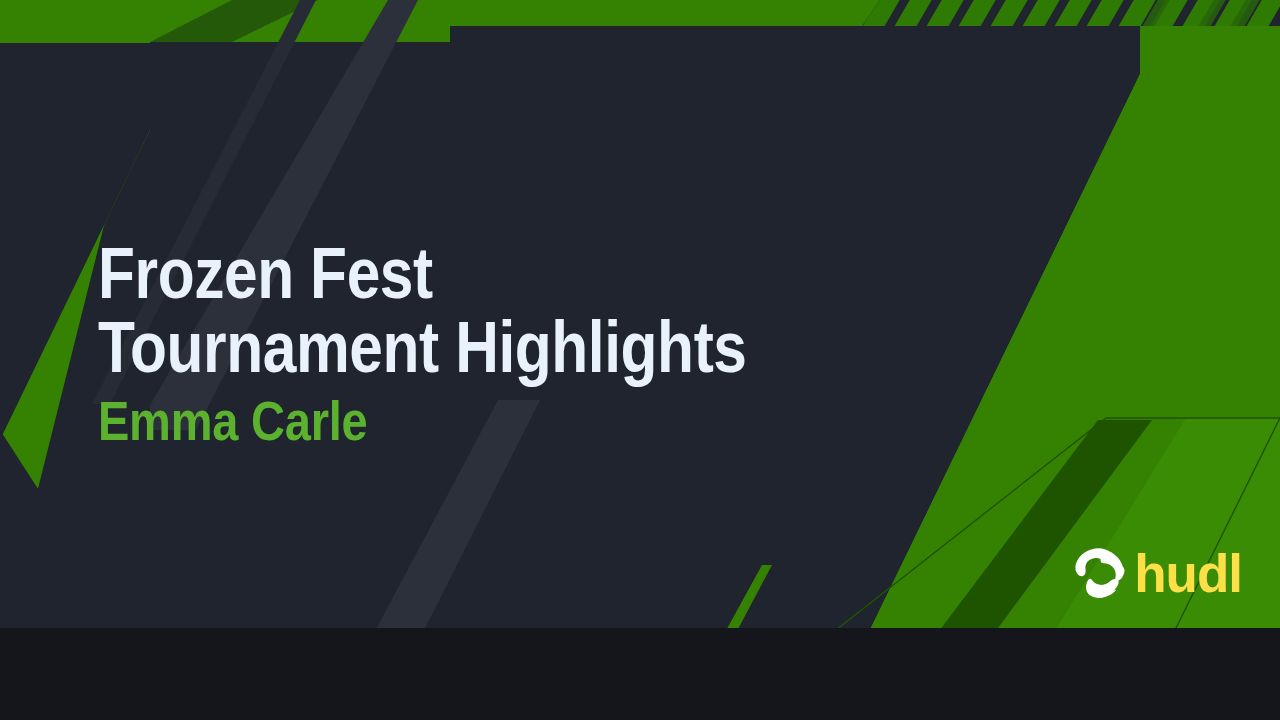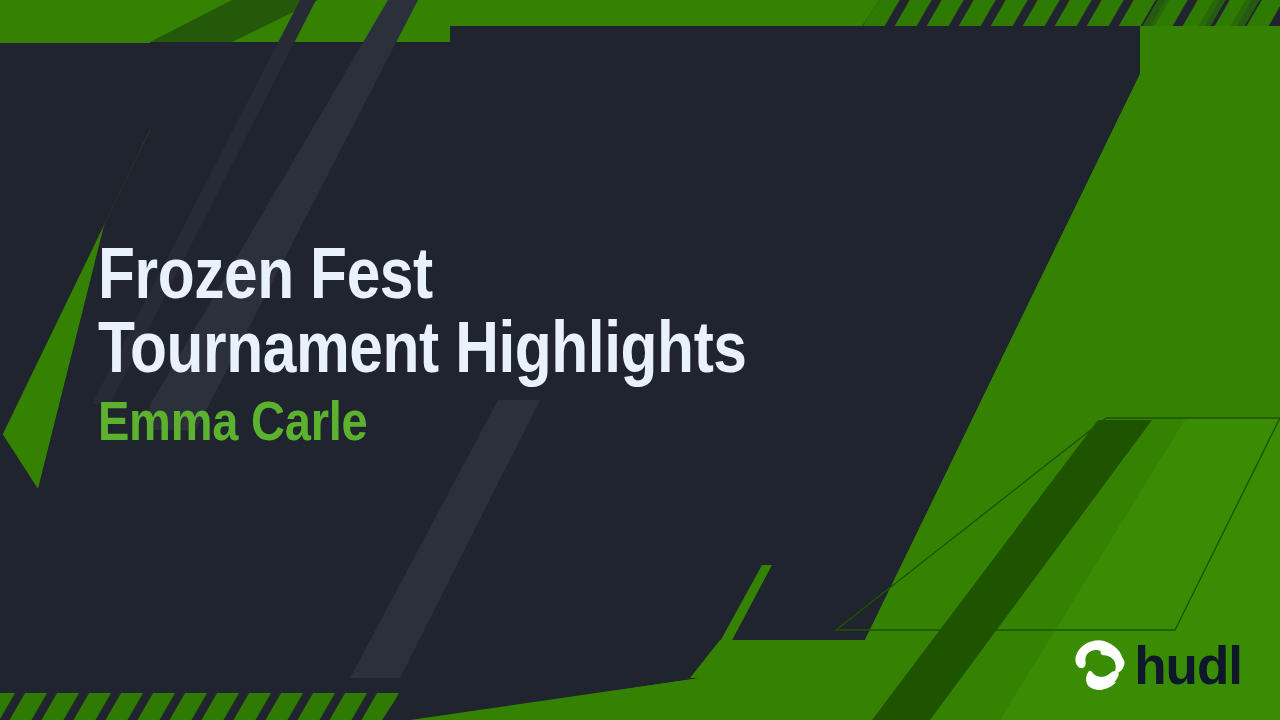--- a/index.html
+++ b/index.html
@@ -3,21 +3,21 @@
 <meta charset="utf-8">
 <style>
   html, body {
     margin: 0;
     padding: 0;
     background: #14161c;
   }
   #slide {
     position: relative;
     width: 1280px;
-    height: 720px;
+    height: 628px;
     overflow: hidden;
     background: #358203;
     font-family: "Liberation Sans", sans-serif;
   }
 
   
   .layer {
     position: absolute;
     top: 0;
     left: 0;
@@ -64,21 +64,21 @@
   #hudl-logo {
     position: absolute;
     right: 38px;
     bottom: 28px;
     display: flex;
     align-items: center;
     gap: 8px;
     z-index: 60;
   }
   #hudl-logo .wordmark {
-    color: #0f172a;
+    color: #fde047;
     font-family: "Liberation Sans", sans-serif;
     font-weight: 700;
     font-size: 53px;
     line-height: 53px;
     letter-spacing: -1px;
   }
 </style>
 </head>
 <body>
 

